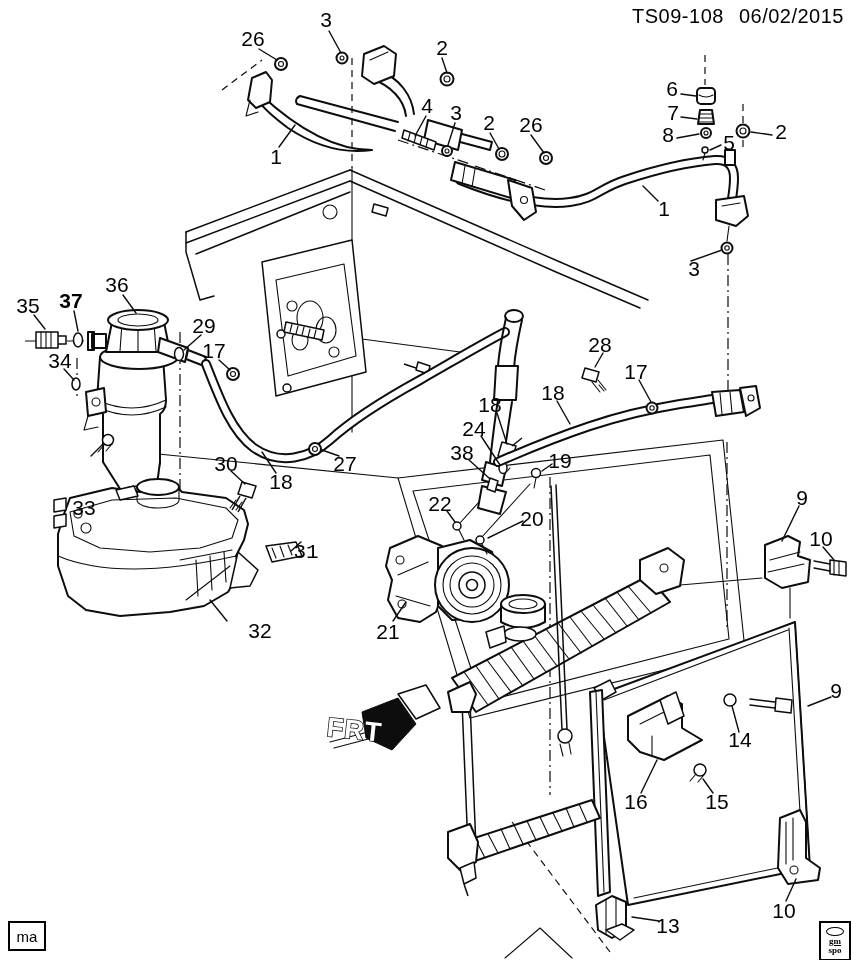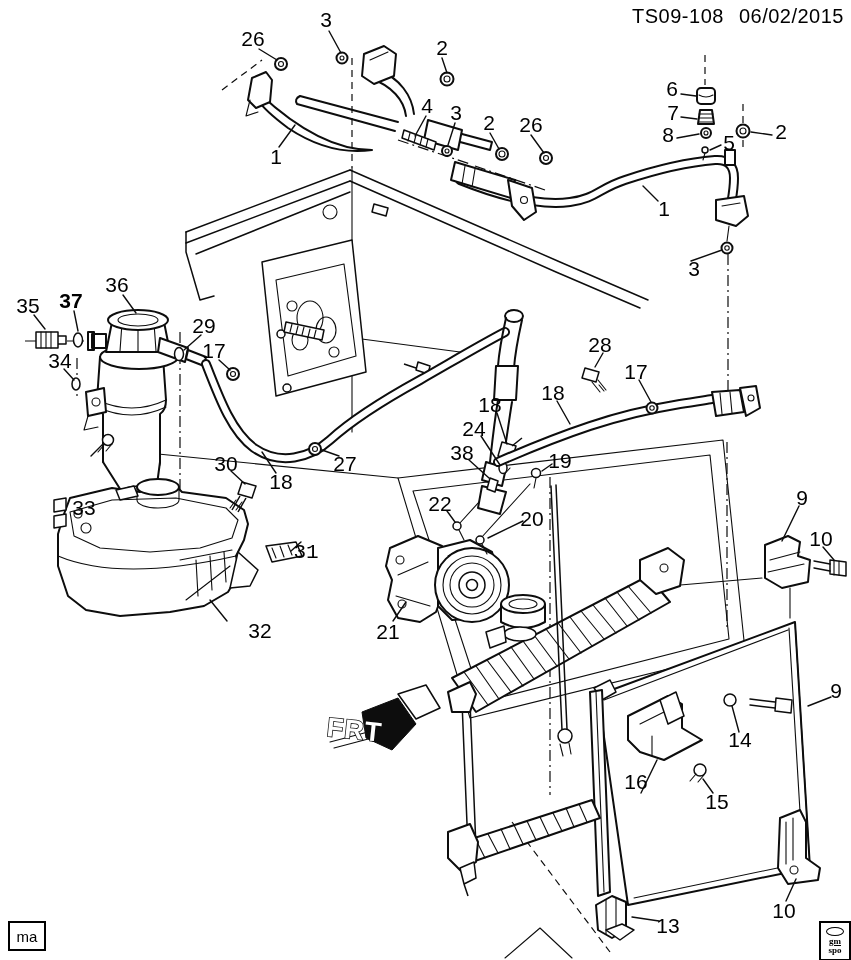--- a/index.html
+++ b/index.html
@@ -339,21 +339,21 @@
       <span class="callout" style="left: 474px; top: 428px;">24</span>
       <span class="callout" style="left: 462px; top: 452px;">38</span>
       <span class="callout" style="left: 560px; top: 460px;">19</span>
       <span class="callout" style="left: 440px; top: 503px;">22</span>
       <span class="callout" style="left: 532px; top: 518px;">20</span>
       <span class="callout" style="left: 388px; top: 631px;">21</span>
       <span class="callout" style="left: 802px; top: 497px;">9</span>
       <span class="callout" style="left: 821px; top: 538px;">10</span>
       <span class="callout" style="left: 836px; top: 690px;">9</span>
       <span class="callout" style="left: 740px; top: 739px;">14</span>
-      <span class="callout" style="left: 636px; top: 781px;">16</span>
+      <span class="callout" style="left: 636px; top: 801px;">16</span>
       <span class="callout" style="left: 717px; top: 801px;">15</span>
       <span class="callout" style="left: 668px; top: 925px; text-align: center;">13</span>
       <span class="callout" style="left: 784px; top: 910px;">10</span>
     </div>
 
   <div class="code-box">
     <span>ma</span>
   </div>
   <div class="gm-box">
     <span class="gm-ellipse"></span>

